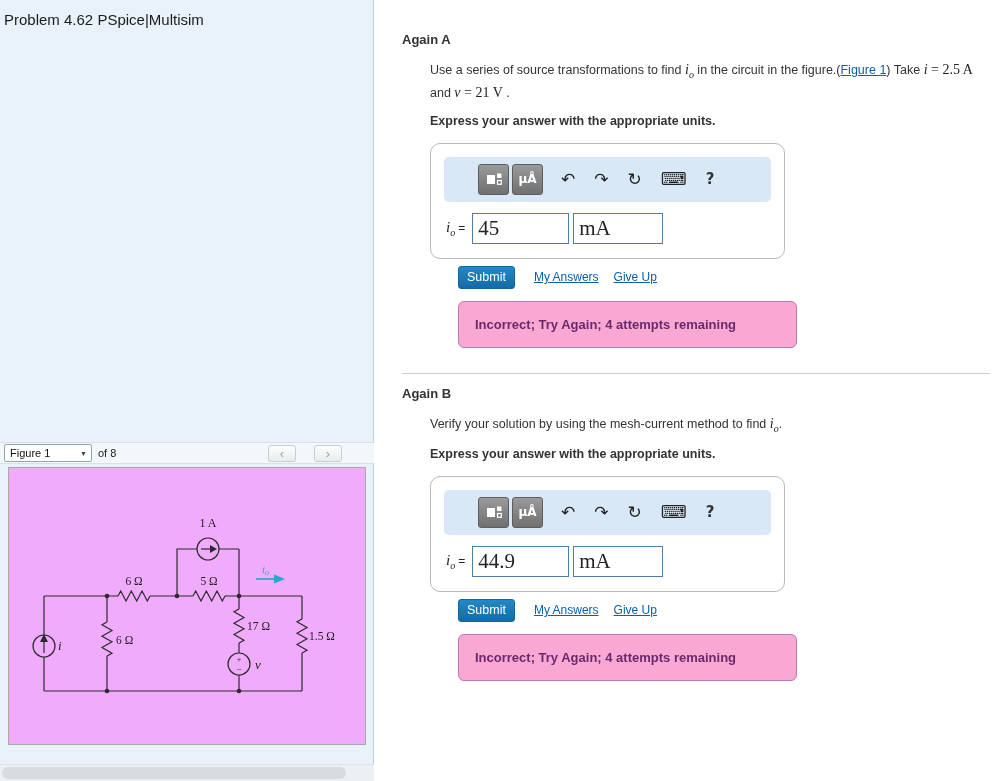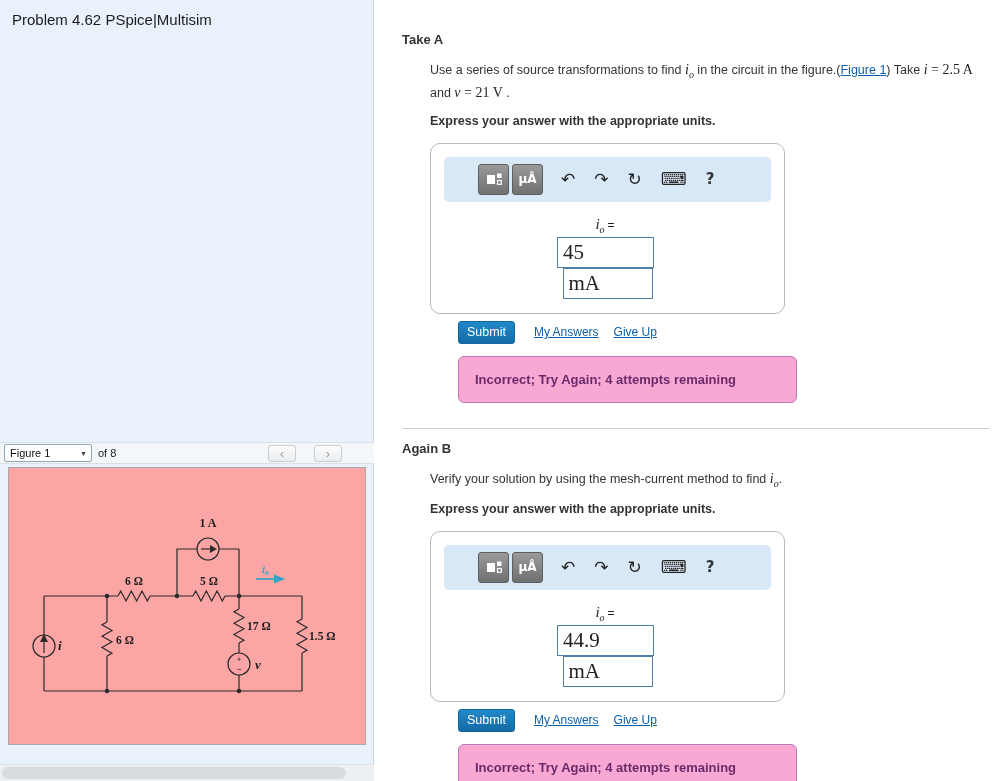--- a/index.html
+++ b/index.html
@@ -8,21 +8,21 @@
     width:1007px; height:781px; position:relative; overflow:hidden;
     font-family:"Liberation Sans", sans-serif; background:#fff; color:#333;
   }
 
   
   .left-panel {
     position:absolute; left:0; top:0; width:374px; height:781px;
     background:#e9f2fa; border-right:1px solid #c2d3e0;
   }
   .problem-title {
-    position:absolute; left:12px; top:11px; font-size:15px; color:#1c1c1c;
+    position:absolute; left:4px; top:11px; font-size:15px; color:#1c1c1c;
   }
   .figure-bar {
     position:absolute; left:0; top:442px; width:374px; height:22px;
     background:#f3f7fa; border-top:1px solid #d8e0e8; border-bottom:1px solid #d8e0e8;
     display:flex; align-items:center; padding:0 4px;
   }
   .fig-select {
     background:#fff; border:1px solid #93a4b3; border-radius:2px;
     height:18px; width:88px; display:flex; align-items:center; justify-content:space-between;
     padding:0 4px 0 5px; font-size:11px; color:#111; cursor:pointer;
@@ -31,21 +31,21 @@
   .of-label { font-size:11px; color:#222; margin-left:6px; }
   .fig-spacer { flex:1; }
   .nav-btn {
     width:28px; height:17px; border:1px solid #c8cdd2; border-radius:3px;
     background:linear-gradient(#fdfdfd,#e9ebed); color:#9aa0a6; font-size:13px;
     line-height:13px; padding:0; margin-left:18px; cursor:pointer;
   }
   .nav-btn.last { margin-right:28px; }
   .figure-box {
     position:absolute; left:8px; top:467px; width:358px; height:278px;
-    background:#fca5a5; border:1px solid #a9a9a9;font-weight:bold;
+    background:#f0abfc; border:1px solid #a9a9a9;
   }
   .circuit { display:block; margin:1px; }
   .circ-label { font-family:"Liberation Serif", serif; fill:#1c1c1c; }
   .hscroll {
     position:absolute; left:0; bottom:0; width:374px; height:17px;
     background:#edf0f3; border-top:1px solid #dde2e6;
   }
   .hthumb {
     position:absolute; left:2px; top:2px; width:344px; height:12px;
     background:#d8dcdf; border-radius:7px;
@@ -81,21 +81,21 @@
     font-family:"DejaVu Sans", sans-serif;
   }
   .tb-icons { display:flex; align-items:center; gap:19px; margin-left:15px; }
   .tbi {
     background:none; border:none; padding:0; cursor:pointer;
     font-family:"DejaVu Sans", sans-serif; font-size:17px; color:#222; line-height:1;
   }
   .tbi.kb { font-size:18px; }
   .tbi.q { font-size:15px; font-weight:bold; color:#333; }
 
-  .ans-row { margin-top:11px; display:flex; align-items:center;flex-direction:column; }
+  .ans-row { margin-top:11px; display:flex; align-items:center; }
   .io-label { font-family:"Liberation Serif", serif; font-size:15px; color:#222; margin:0 7px 0 2px; white-space:nowrap; }
   .io-label i { font-style:italic; }
   .io-label sub { font-size:10px; font-style:italic; }
   .io-label .eq { font-family:"Liberation Sans", sans-serif; font-size:12px; margin-left:3px; }
   .val-input, .unit-input {
     height:31px; border:1px solid #4d7fa8; background:#fff;
     font-family:"Liberation Serif", serif; font-size:21px; color:#222; padding:0 5px;
   }
   .val-input { width:97px; margin-right:4px; }
   .unit-input { width:90px; }
@@ -195,21 +195,21 @@
     </svg>
   </div>
 
   <div class="hscroll">
     <div class="hthumb"></div>
   </div>
 </div>
 
 <div class="right-panel">
 
-  <h3 class="part-title">Take A</h3>
+  <h3 class="part-title">Again A</h3>
 
   <div class="part-body">
     <p class="prompt"><span>Use a series of source transformations to find </span><span class="math"><i>i</i><sub>o</sub></span><span> in the circuit in the figure.(</span><a class="link">Figure 1</a><span>) Take </span><span class="math"><i>i</i><span> = 2.5 A</span></span><span> and </span><span class="math"><i>v</i><span> = 21 V</span></span><span> .</span></p>
     <div class="express">Express your answer with the appropriate units.</div>
 
     <div class="ans-box">
       <div class="ans-toolbar">
         <button class="tbg">
           <svg width="18" height="18" viewBox="0 0 18 18">
             <rect x="2" y="5" width="8" height="9" fill="#fff"></rect>

